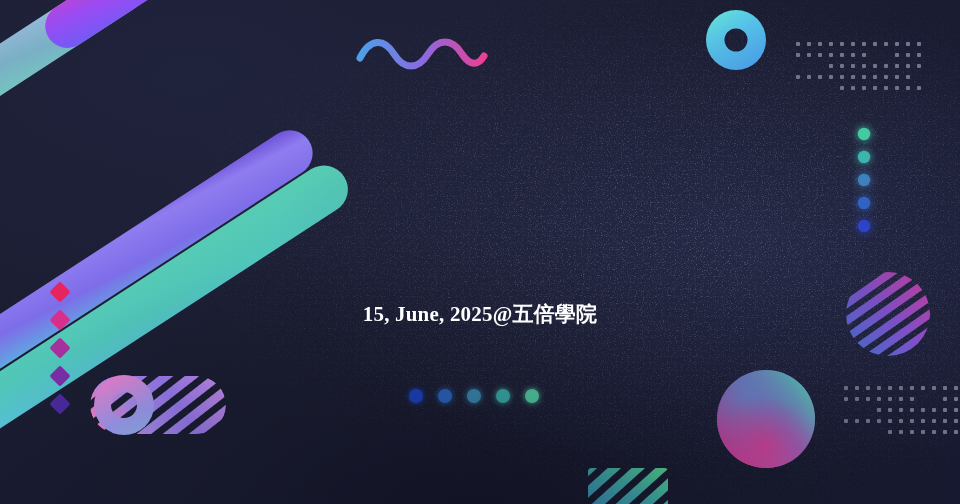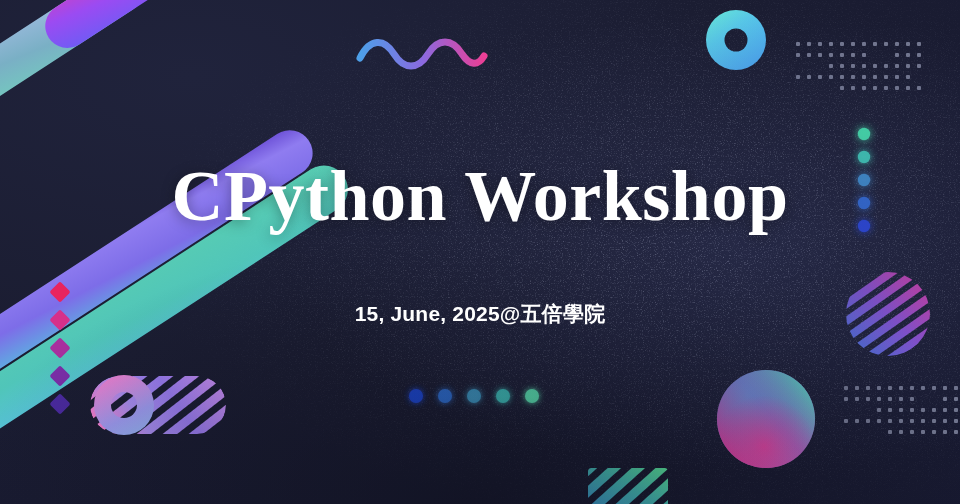--- a/index.html
+++ b/index.html
@@ -53,21 +53,21 @@
     line-height: 1.0;
     text-shadow: 0 2px 14px rgba(0,0,0,0.35);
     white-space: nowrap;
   }
   .subtitle {
     position: absolute;
     left: 0;
     right: 0;
     top: 300px;
     text-align: center;
-    font-family: Liberation Sans, sans-serif;
+    font-family: Liberation Serif, serif;
     font-weight: 700;
     font-size: 21px;
     letter-spacing: 0.2px;
     color: #ffffff;
     white-space: nowrap;
   }
 </style>
 </head>
 <body>
 
@@ -397,16 +397,15 @@
       </pattern>
       <mask id="mSquareStripe">
         <rect x="2" y="2" width="80" height="44" rx="3" fill="url(#pSquareStripe)"></rect>
       </mask>
     </defs>
     <rect x="2" y="2" width="80" height="44" rx="3" fill="url(#gSquare)" mask="url(#mSquareStripe)"></rect>
   </svg>
 
   <div class="bg-vignette"></div>
 
-  <div class="title">CPython Workshop</div>
   <div class="subtitle">15, June, 2025@五倍學院</div>
 
 </div>
 
 </body></html>

